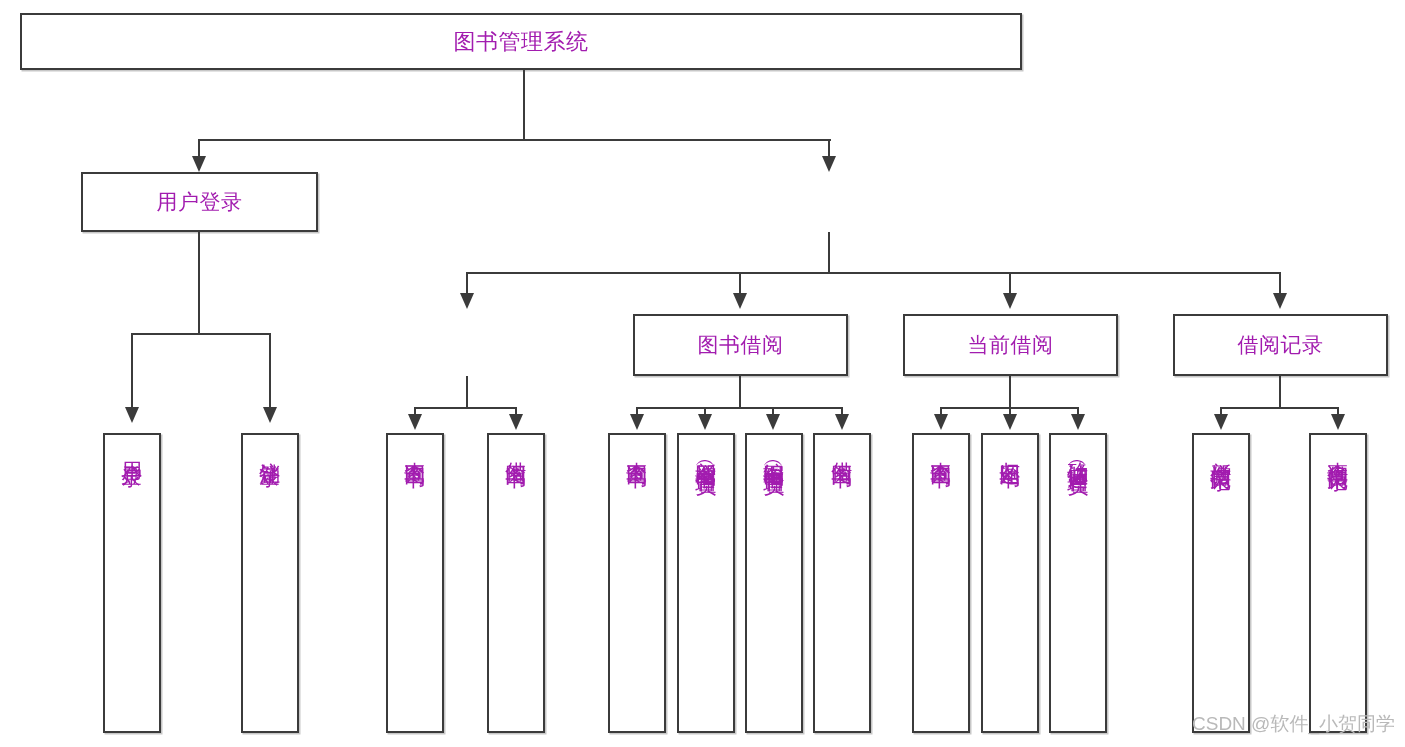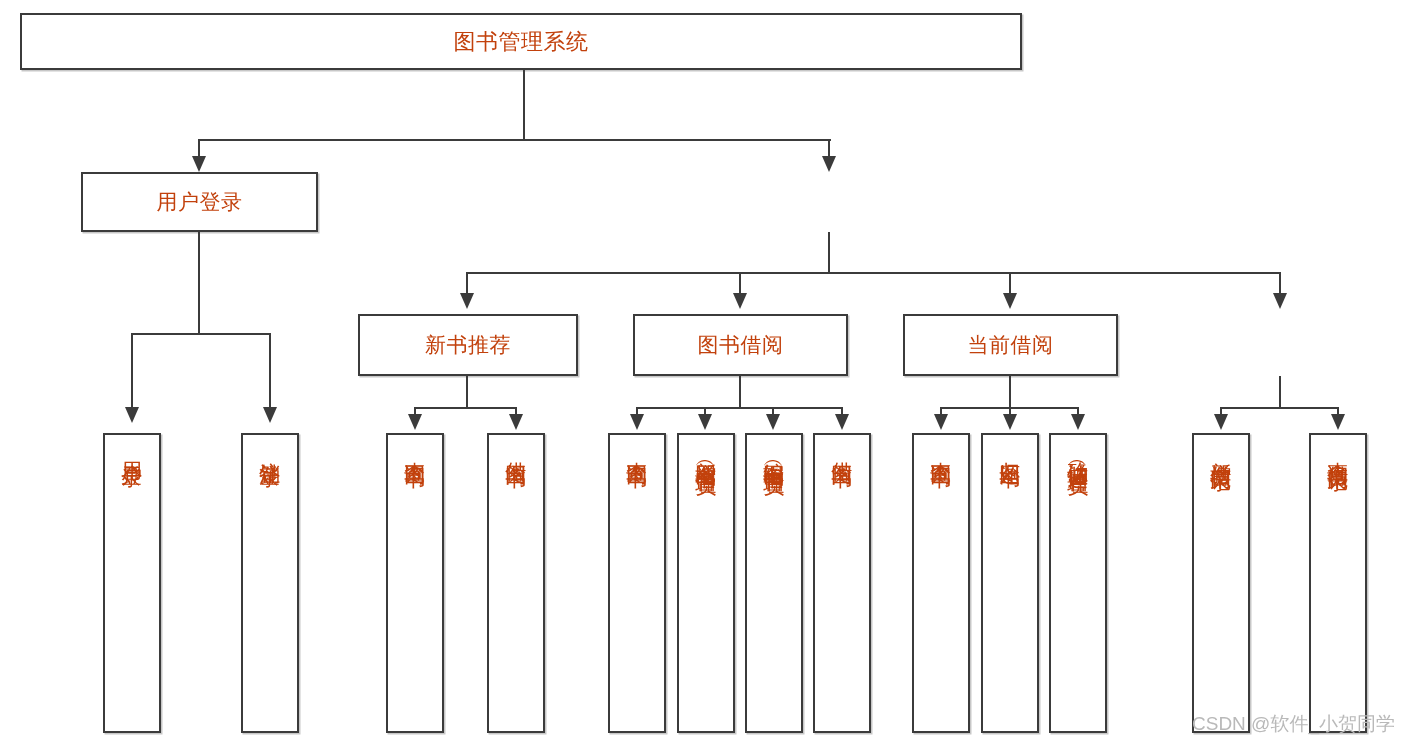--- a/index.html
+++ b/index.html
@@ -18,21 +18,21 @@
   
   .node {
     position: absolute;
     box-sizing: border-box;
     background: #ffffff;
     border: 2px solid #3b3b3b;
     box-shadow: 1.5px 1.5px 0 rgba(0,0,0,0.22);
     display: flex;
     align-items: center;
     justify-content: center;
-    color: #c2410c;
+    color: #a21caf;
   }
   .node > .label {
     display: block;
     line-height: 1.18;
     letter-spacing: 0.5px;
     white-space: pre;
     text-align: center;
   }
   
   .node.h > .label {
@@ -108,28 +108,28 @@
   <div class="hline" style="left:467px; top:272px; width:814px;"></div>
   <div class="vline" style="left:466px; top:272px; height:25px;"></div>
   <div class="arrow" style="left:460px; top:293px;"></div>
   <div class="vline" style="left:739px; top:272px; height:25px;"></div>
   <div class="arrow" style="left:733px; top:293px;"></div>
   <div class="vline" style="left:1009px; top:272px; height:25px;"></div>
   <div class="arrow" style="left:1003px; top:293px;"></div>
   <div class="vline" style="left:1279px; top:272px; height:25px;"></div>
   <div class="arrow" style="left:1273px; top:293px;"></div>
 
-  <div class="node h" style="left:358px; top:314px; width:220px; height:62px;">
-    <span class="label">新书推荐</span>
-  </div>
   <div class="node h" style="left:903px; top:314px; width:215px; height:62px;">
     <span class="label">当前借阅</span>
   </div>
   <div class="node h" style="left:633px; top:314px; width:215px; height:62px;">
     <span class="label">图书借阅</span>
+  </div>
+  <div class="node h" style="left:1173px; top:314px; width:215px; height:62px;">
+    <span class="label">借阅记录</span>
   </div>
 
   <div class="vline" style="left:466px; top:376px; height:33px;"></div>
   <div class="hline" style="left:415px; top:407px; width:102px;"></div>
   <div class="vline" style="left:414px; top:407px; height:12px;"></div>
   <div class="arrow" style="left:408px; top:414px;"></div>
   <div class="vline" style="left:515px; top:407px; height:12px;"></div>
   <div class="arrow" style="left:509px; top:414px;"></div>
 
   <div class="vline" style="left:739px; top:376px; height:33px;"></div>

